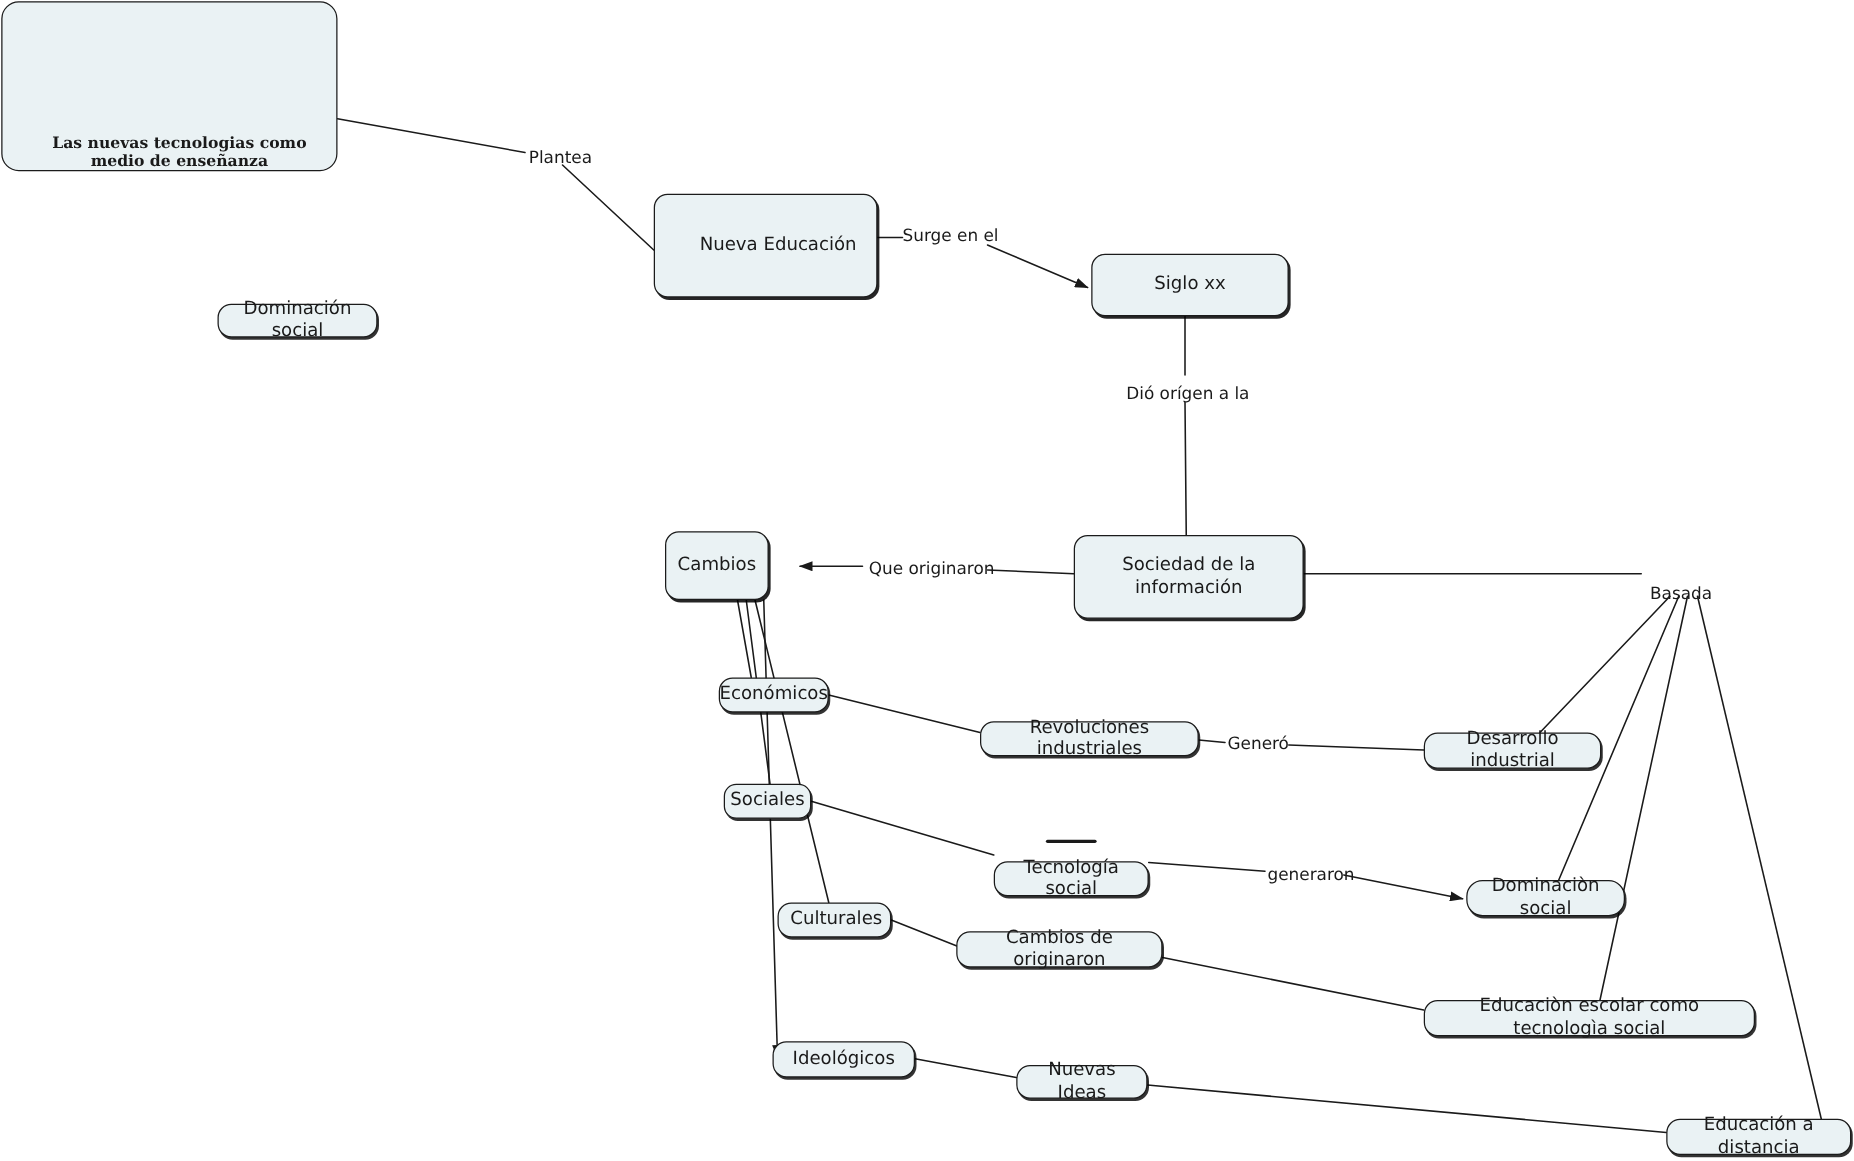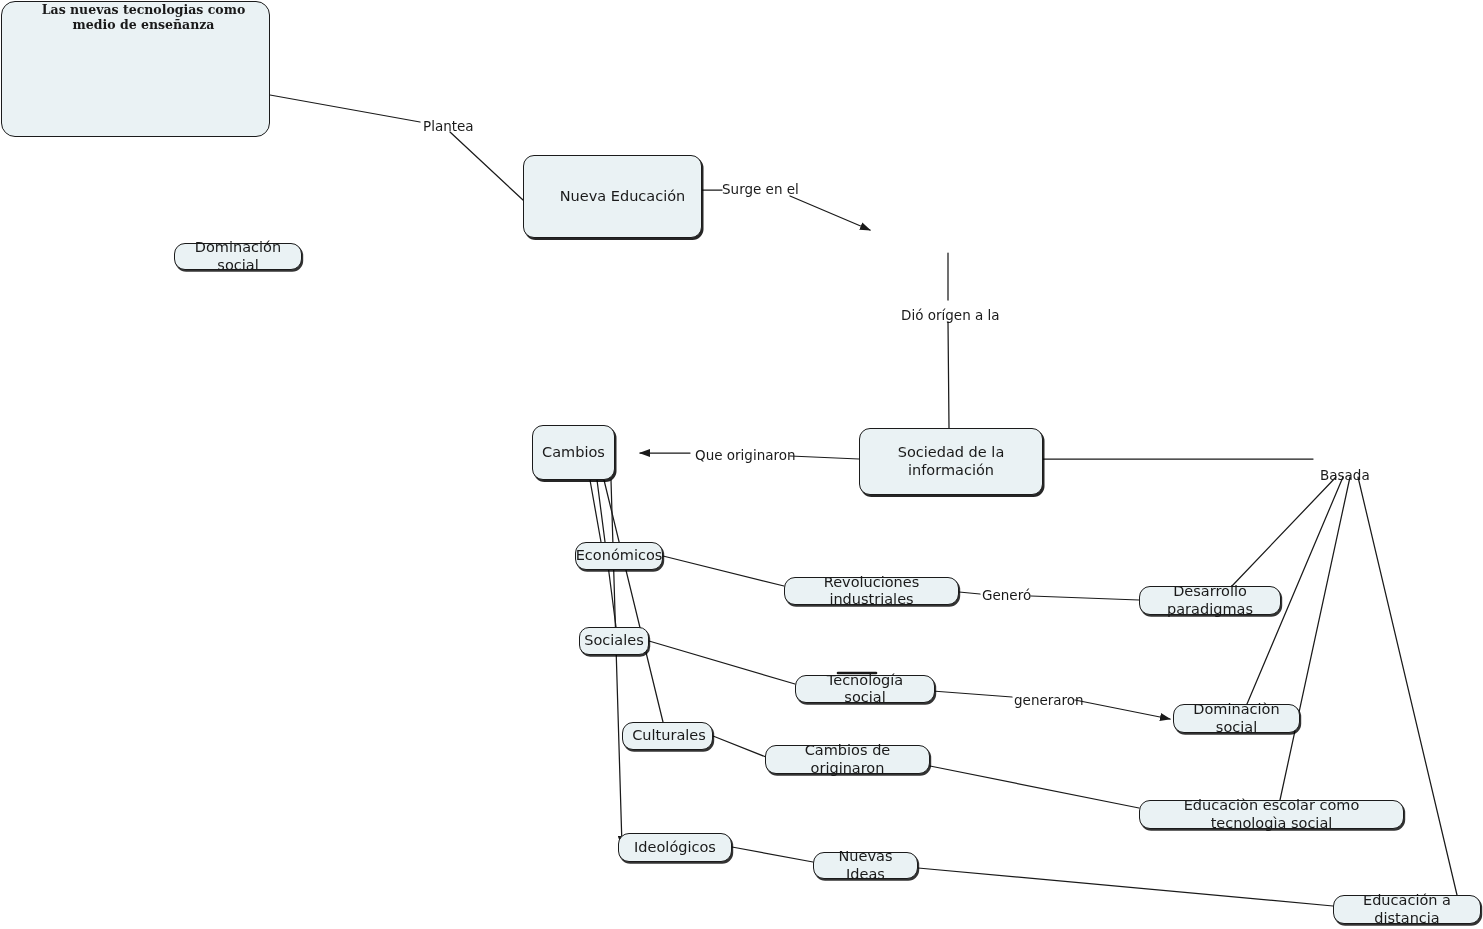--- a/index.html
+++ b/index.html
@@ -41,21 +41,21 @@
     font-size: 14.5px;
     line-height: 1.2;
     padding: 0 8px;
     box-shadow: 1.5px 2px 0 0 rgba(0,0,0,0.85);
   }
   .node.title-node {
     border-radius: 14px;
     font-family: "DejaVu Serif", serif;
     font-weight: bold;
     font-size: 12.5px;
-    align-items: flex-start;
+    align-items: flex-end;
     justify-content: flex-start;
     padding-left: 24px;
     box-shadow: none;
     border-width: 1.4px;
   }
   .node.plain {
     box-shadow: 1.2px 1.8px 0 0 rgba(0,0,0,0.8);
   }
   .edge-label {
     position: absolute;
@@ -131,20 +131,23 @@
   </div>
 
   <div class="node plain" style="left:174px; top:243px; width:128px; height:27px;">
     <span>Dominación social</span>
   </div>
 
   <div class="node" style="left:523px; top:155px; width:179px; height:83px;padding-left:28px;">
     <span>Nueva Educación</span>
   </div>
 
+  <div class="node" style="left:873px; top:203px; width:158px; height:50px;">
+    <span>Siglo xx</span>
+  </div>
 
   <div class="node" style="left:859px; top:428px; width:184px; height:67px;">
     <span>Sociedad de la información</span>
   </div>
 
   <div class="node" style="left:532px; top:425px; width:83px; height:55px;">
     <span>Cambios</span>
   </div>
 
   <div class="node plain" style="left:575px; top:542px; width:88px; height:28px;">
@@ -160,37 +163,37 @@
   </div>
 
   <div class="node plain" style="left:618px; top:833px; width:114px; height:29px;">
     <span>Ideológicos</span>
   </div>
 
   <div class="node plain" style="left:784px; top:577px; width:175px; height:28px;">
     <span>Revoluciones industriales</span>
   </div>
 
-  <div class="node plain" style="left:795px; top:675px; width:140px; height:28px;">
+  <div class="node plain" style="left:795px; top:689px; width:124px; height:28px;">
     <span>Tecnología social</span>
   </div>
 
   <div class="node plain" style="left:765px; top:745px; width:165px; height:29px;">
     <span>Cambios de originaron</span>
   </div>
 
   <div class="node plain" style="left:813px; top:852px; width:105px; height:27px;">
     <span>Nuevas Ideas</span>
   </div>
 
   <div class="node plain" style="left:1139px; top:586px; width:142px; height:29px;">
-    <span>Desarrollo paradigmas</span>
-  </div>
-
-  <div class="node plain" style="left:1173px; top:704px; width:127px; height:29px;">
+    <span>Desarrollo industrial</span>
+  </div>
+
+  <div class="node plain" style="left:1173px; top:704px; width:127px; height:29px;border-radius:13px;">
     <span>Dominaciòn social</span>
   </div>
 
   <div class="node plain" style="left:1139px; top:800px; width:265px; height:29px;">
     <span>Educaciòn escolar como tecnologìa social</span>
   </div>
 
   <div class="node plain" style="left:1333px; top:895px; width:148px; height:29px;">
     <span>Educación a distancia</span>
   </div>

